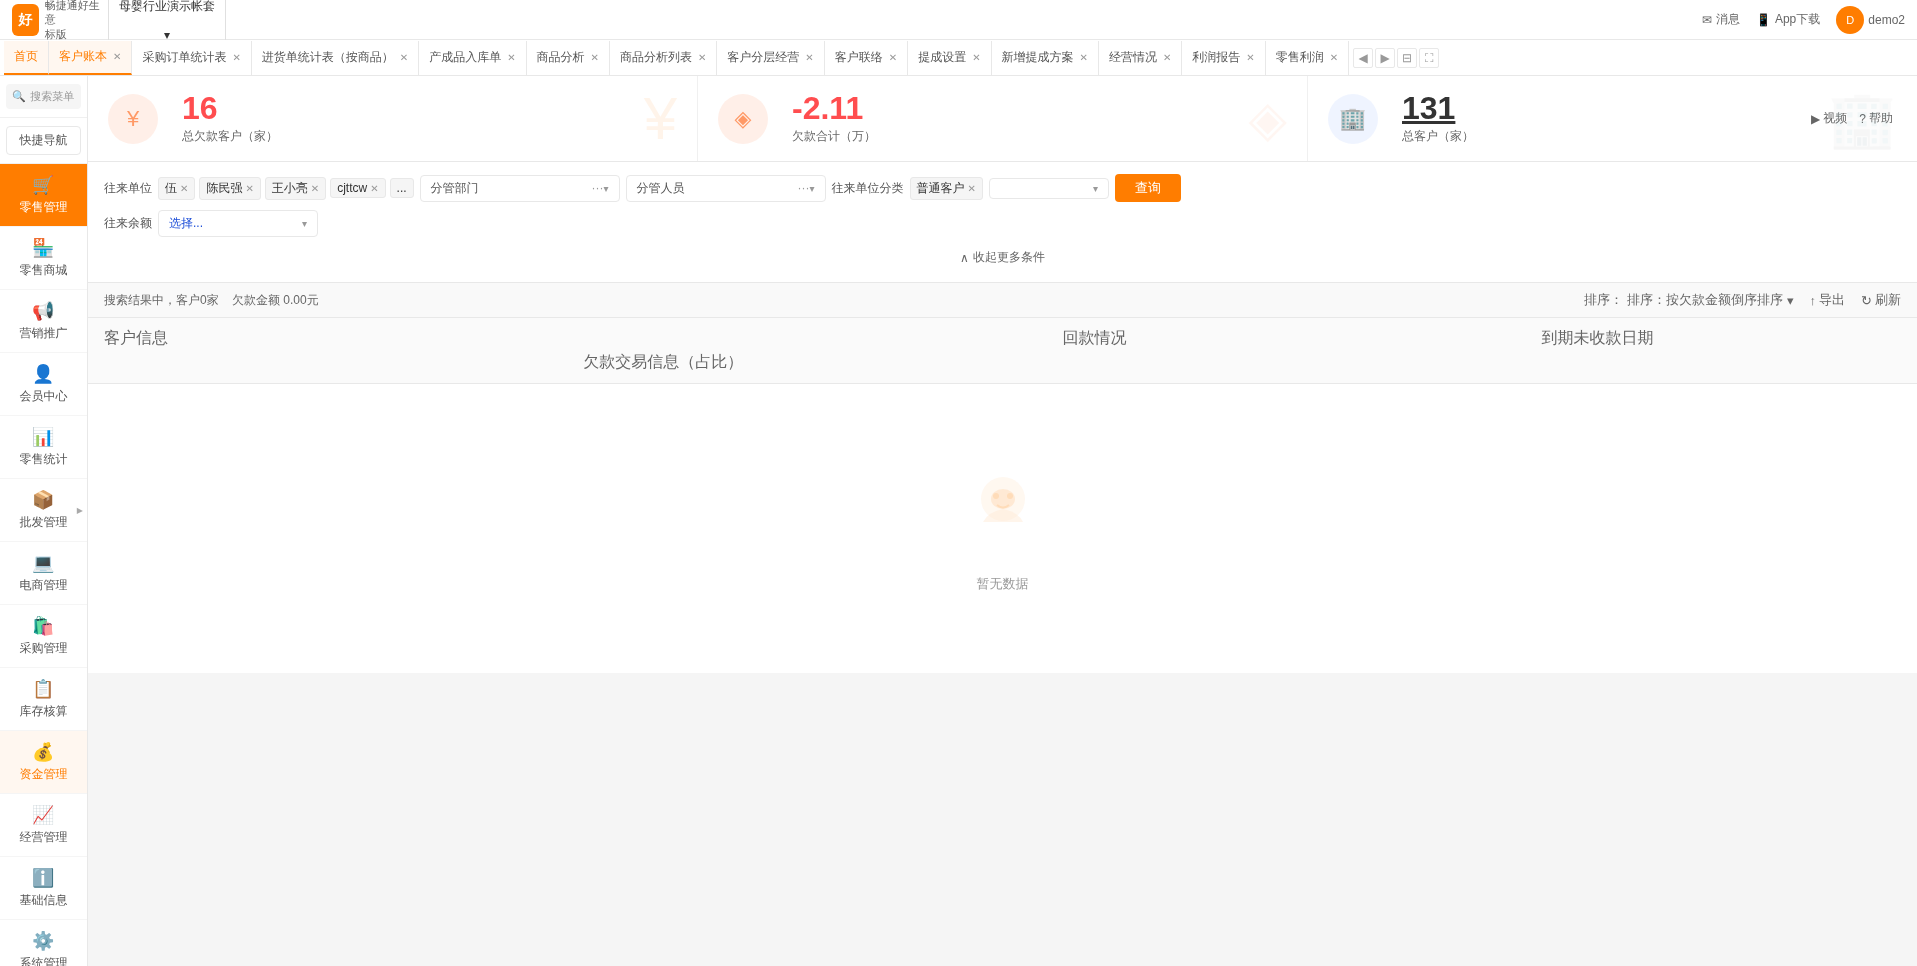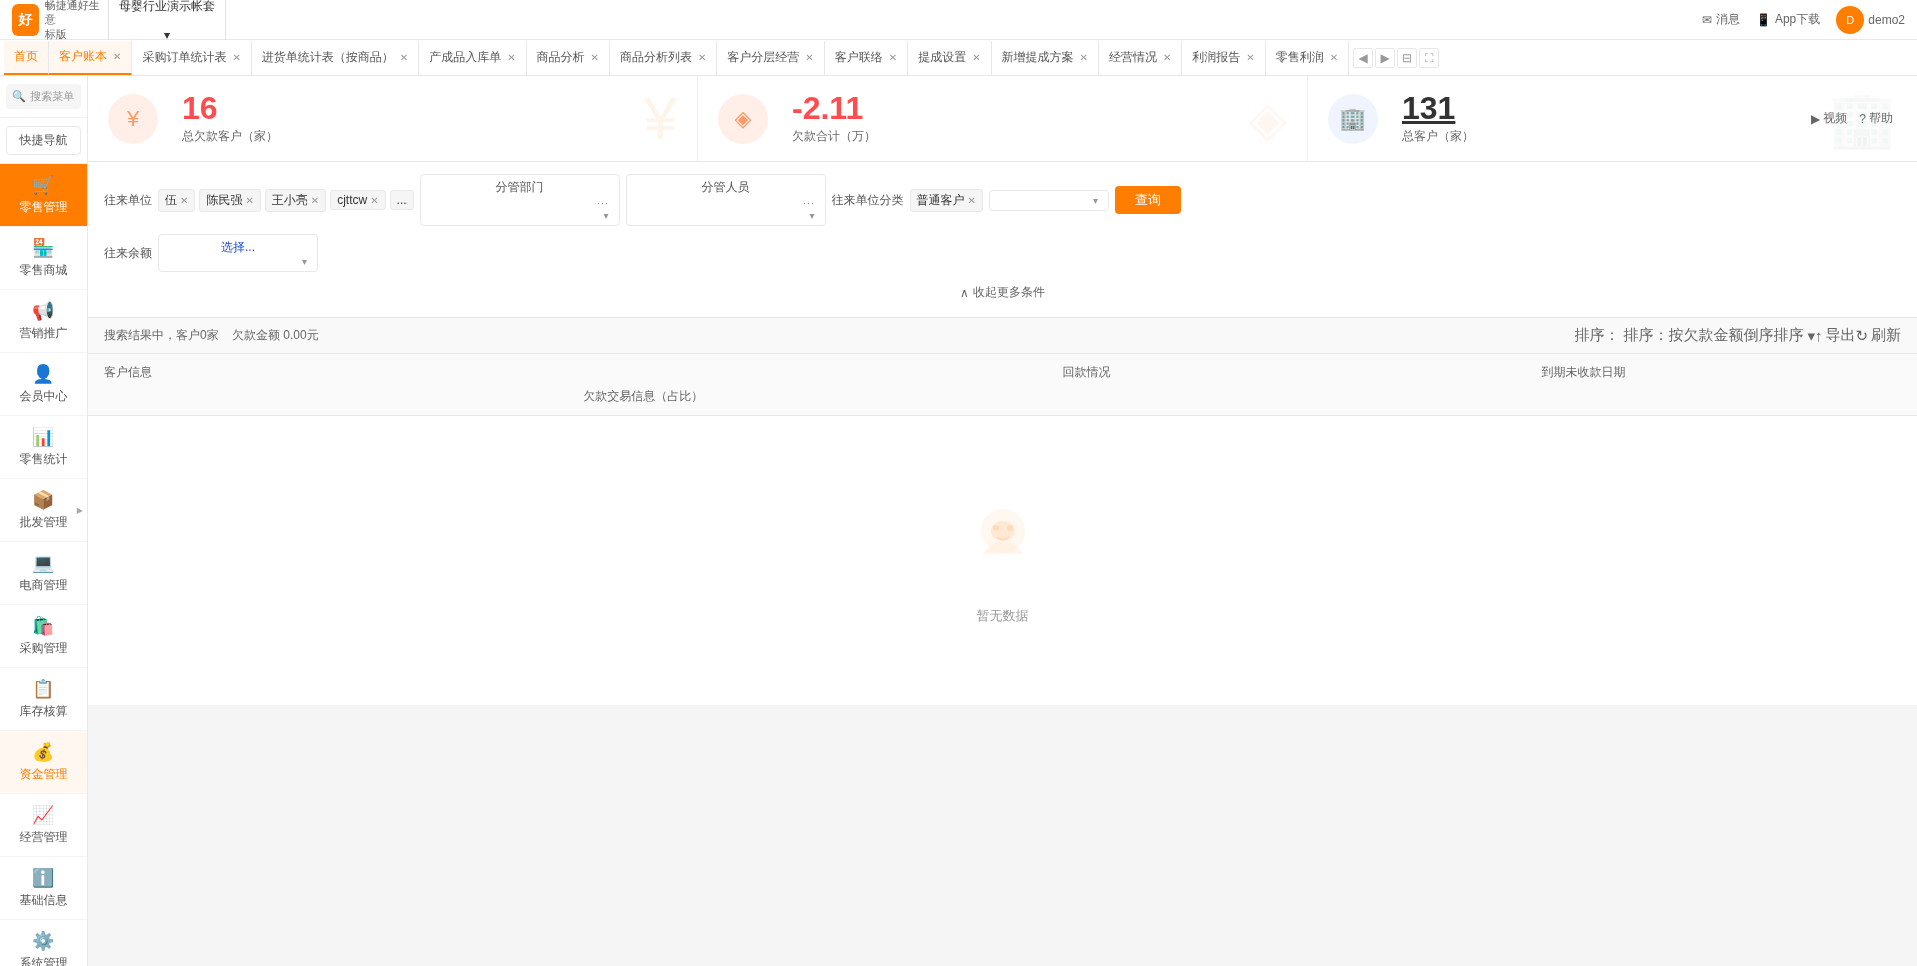--- a/index.html
+++ b/index.html
@@ -70,39 +70,39 @@
     .stat-actions { margin-left: auto; display: flex; gap: 12px; align-items: center; }
     .stat-action-btn { font-size: 12px; color: #666; cursor: pointer; display: flex; align-items: center; gap: 3px; }
 
     
     .filter-area { background: #fff; padding: 12px 16px; border-bottom: 1px solid #e8e8e8; }
     .filter-row { display: flex; align-items: center; gap: 6px; margin-bottom: 8px; flex-wrap: wrap; }
     .filter-label { font-size: 12px; color: #555; white-space: nowrap; }
     .filter-tags { display: flex; align-items: center; gap: 4px; flex-wrap: wrap; }
     .filter-tag { display: flex; align-items: center; gap: 3px; padding: 2px 6px; background: #f5f5f5; border: 1px solid #e8e8e8; border-radius: 3px; font-size: 12px; color: #333; }
     .filter-tag .tag-close { color: #999; cursor: pointer; font-size: 10px; }
-    .filter-select { display: flex; align-items: center; padding: 4px 10px; border: 1px solid #e8e8e8; border-radius: 4px; font-size: 12px; color: #555; cursor: pointer; background: #fff; min-width: 120px; flex-direction: column; }
+    .filter-select { display: flex; align-items: center; padding: 4px 10px; border: 1px solid #e8e8e8; border-radius: 4px; font-size: 12px; color: #555; cursor: pointer; background: #fff; min-width: 120px; }
     .filter-select-wide { min-width: 200px; }
     .filter-select .chevron { margin-left: auto; color: #999; font-size: 10px; }
     .filter-select .dots { color: #999; margin-left: auto; }
     .collapse-btn { display: flex; align-items: center; gap: 4px; font-size: 12px; color: #666; cursor: pointer; padding: 4px 12px; }
     .filter-row-2 { display: flex; align-items: center; justify-content: center; }
     .query-btn { background: #ff7d00; color: white; border: none; padding: 5px 20px; border-radius: 4px; font-size: 13px; cursor: pointer; }
 
     
     .results-bar { background: #f9f9f9; padding: 8px 16px; display: flex; align-items: center; justify-content: space-between; border-bottom: 1px solid #e8e8e8; }
     .results-info { font-size: 12px; color: #666; }
-    .results-actions { display: flex; align-items: center; font-size: 15px; color: #666; }
+    .results-actions { display: flex; align-items: center; gap: 16px; font-size: 13px; color: #666; }
     .sort-select { display: flex; align-items: center; gap: 4px; cursor: pointer; }
     .action-btn-small { display: flex; align-items: center; gap: 3px; cursor: pointer; color: #666; }
 
     
     .table-area { background: #fff; }
     .table-header { display: flex; padding: 10px 16px; border-bottom: 1px solid #e8e8e8; background: #fafafa; }
-    .table-col { font-size: 12px; color: #666; font-weight: 500; }
+    .table-col { font-size: 16px; color: #666; font-weight: 500; }
     .col-customer { flex: 2; }
     .col-debt { flex: 2; margin-top: 24px; }
     .col-repay { flex: 2; }
     .col-date { flex: 1.5; }
 
     
     .empty-state { display: flex; flex-direction: column; align-items: center; justify-content: center; padding: 80px 20px; }
     .empty-icon { font-size: 80px; margin-bottom: 12px; opacity: 0.4; }
     .empty-text { font-size: 13px; color: #999; }
   </style>

